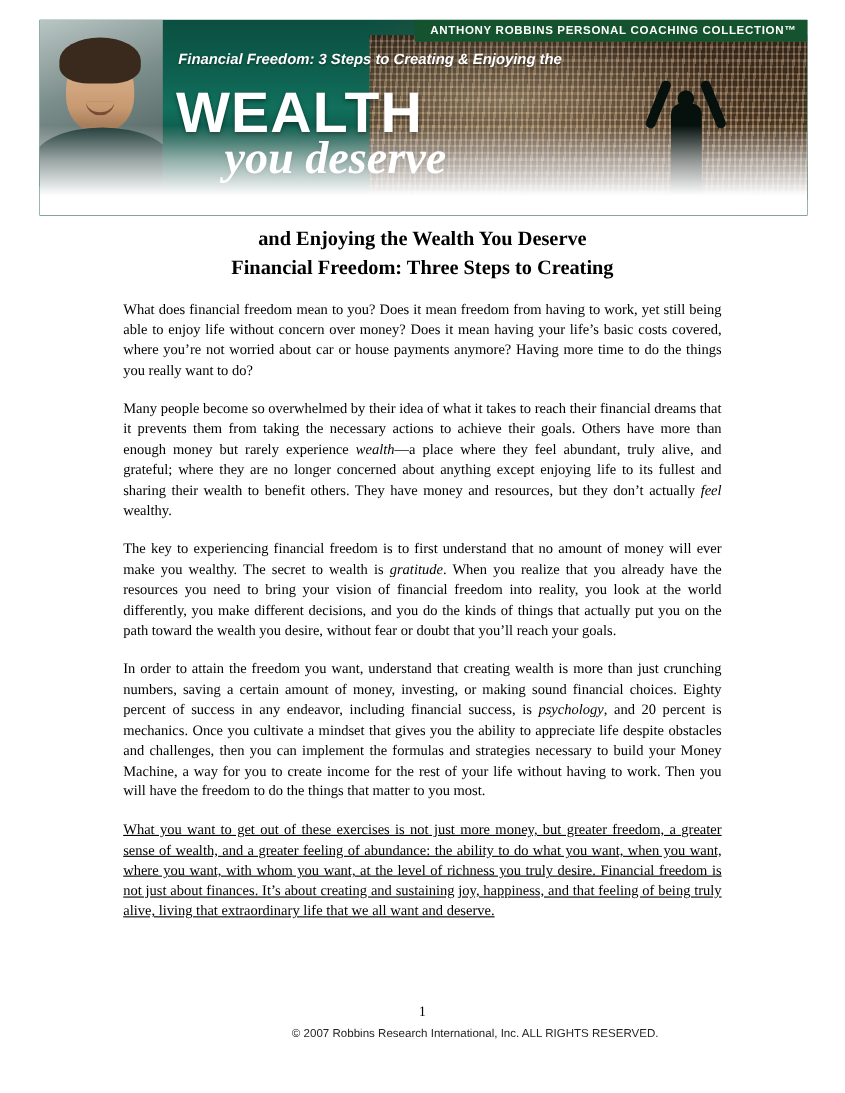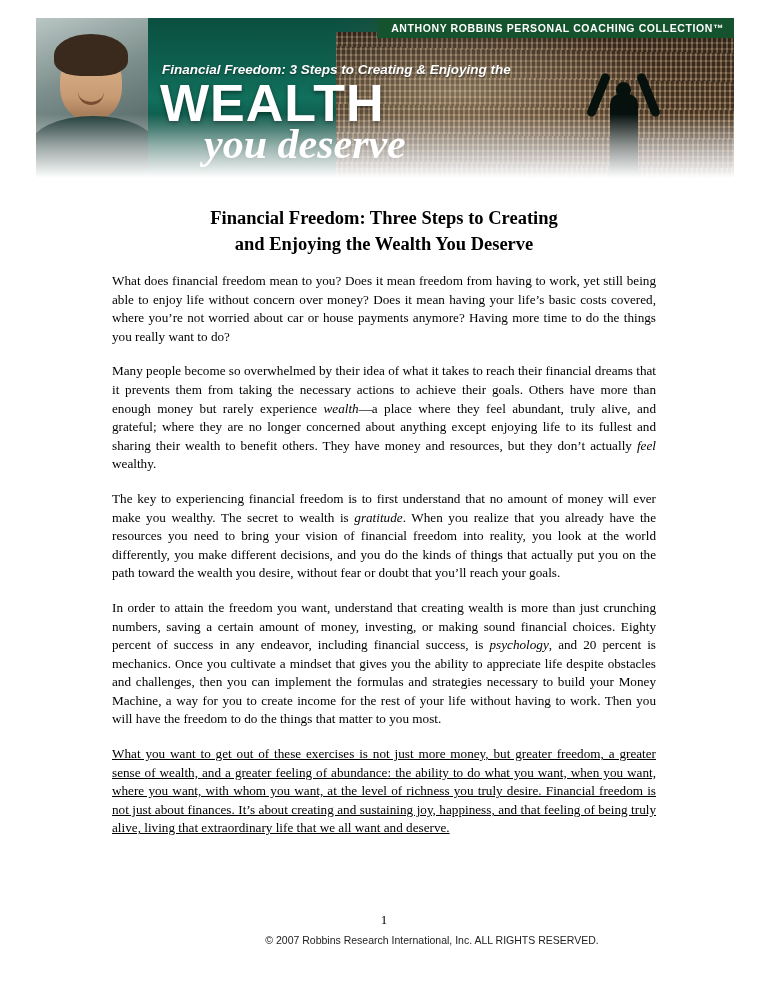--- a/index.html
+++ b/index.html
@@ -173,21 +173,21 @@
     font-size: 10.5px;
     font-weight: bold;
     letter-spacing: 0.6px;
     line-height: 16px;
     white-space: nowrap;
   }
 
   .banner-subtitle {
     position: absolute;
     left: 126px;
-    top: 44px;
+    top: 28px;
     color: #ffffff;
     font-family: "Liberation Sans", sans-serif;
     font-size: 13.5px;
     font-weight: bold;
     font-style: italic;
     text-shadow: 0 1px 2px rgba(0,0,0,0.5);
     white-space: nowrap;
   }
   .banner-word1 {
     position: absolute;
@@ -292,22 +292,22 @@
     <div class="banner-subtitle">Financial Freedom: 3 Steps to Creating &amp; Enjoying the</div>
     <div class="banner-word1">WEALTH</div>
     <div class="banner-word2">you deserve</div>
 
     <div class="banner-shine"></div>
 
     <div class="collection-tag">ANTHONY ROBBINS PERSONAL COACHING COLLECTION™</div>
   </div>
 
   <div class="doc-title">
+    <div>and Enjoying the Wealth You Deserve</div>
     <div>Financial Freedom: Three Steps to Creating</div>
-    <div>and Enjoying the Wealth You Deserve</div>
   </div>
 
   <div class="content">
     <p>What does financial freedom mean to you?  Does it mean freedom from having to work, yet still being able to enjoy life without concern over money?  Does it mean having your life’s basic costs covered, where you’re not worried about car or house payments anymore?  Having more time to do the things you really want to do?</p>
 
     <p><span>Many people become so overwhelmed by their idea of what it takes to reach their financial dreams that it prevents them from taking the necessary actions to achieve their goals.  Others have more than enough money but rarely experience </span><em>wealth</em><span>—a place where they feel abundant, truly alive, and grateful; where they are no longer concerned about anything except enjoying life to its fullest and sharing their wealth to benefit others.  They have money and resources, but they don’t actually </span><em>feel</em><span> wealthy.</span></p>
 
     <p><span>The key to experiencing financial freedom is to first understand that no amount of money will ever make you wealthy. The secret to wealth is </span><em>gratitude</em><span>.  When you realize that you already have the resources you need to bring your vision of financial freedom into reality, you look at the world differently, you make different decisions, and you do the kinds of things that actually put you on the path toward the wealth you desire, without fear or doubt that you’ll reach your goals.</span></p>
 
     <p><span>In order to attain the freedom you want, understand that creating wealth is more than just crunching numbers, saving a certain amount of money, investing, or making sound financial choices.  Eighty percent of success in any endeavor, including financial success, is </span><em>psychology</em><span>, and 20 percent is mechanics.  Once you cultivate a mindset that gives you the ability to appreciate life despite obstacles and challenges, then you can implement the formulas and strategies necessary to build your Money Machine, a way for you to create income for the rest of your life without having to work.  Then you will have the freedom to do the things that matter to you most.</span></p>

